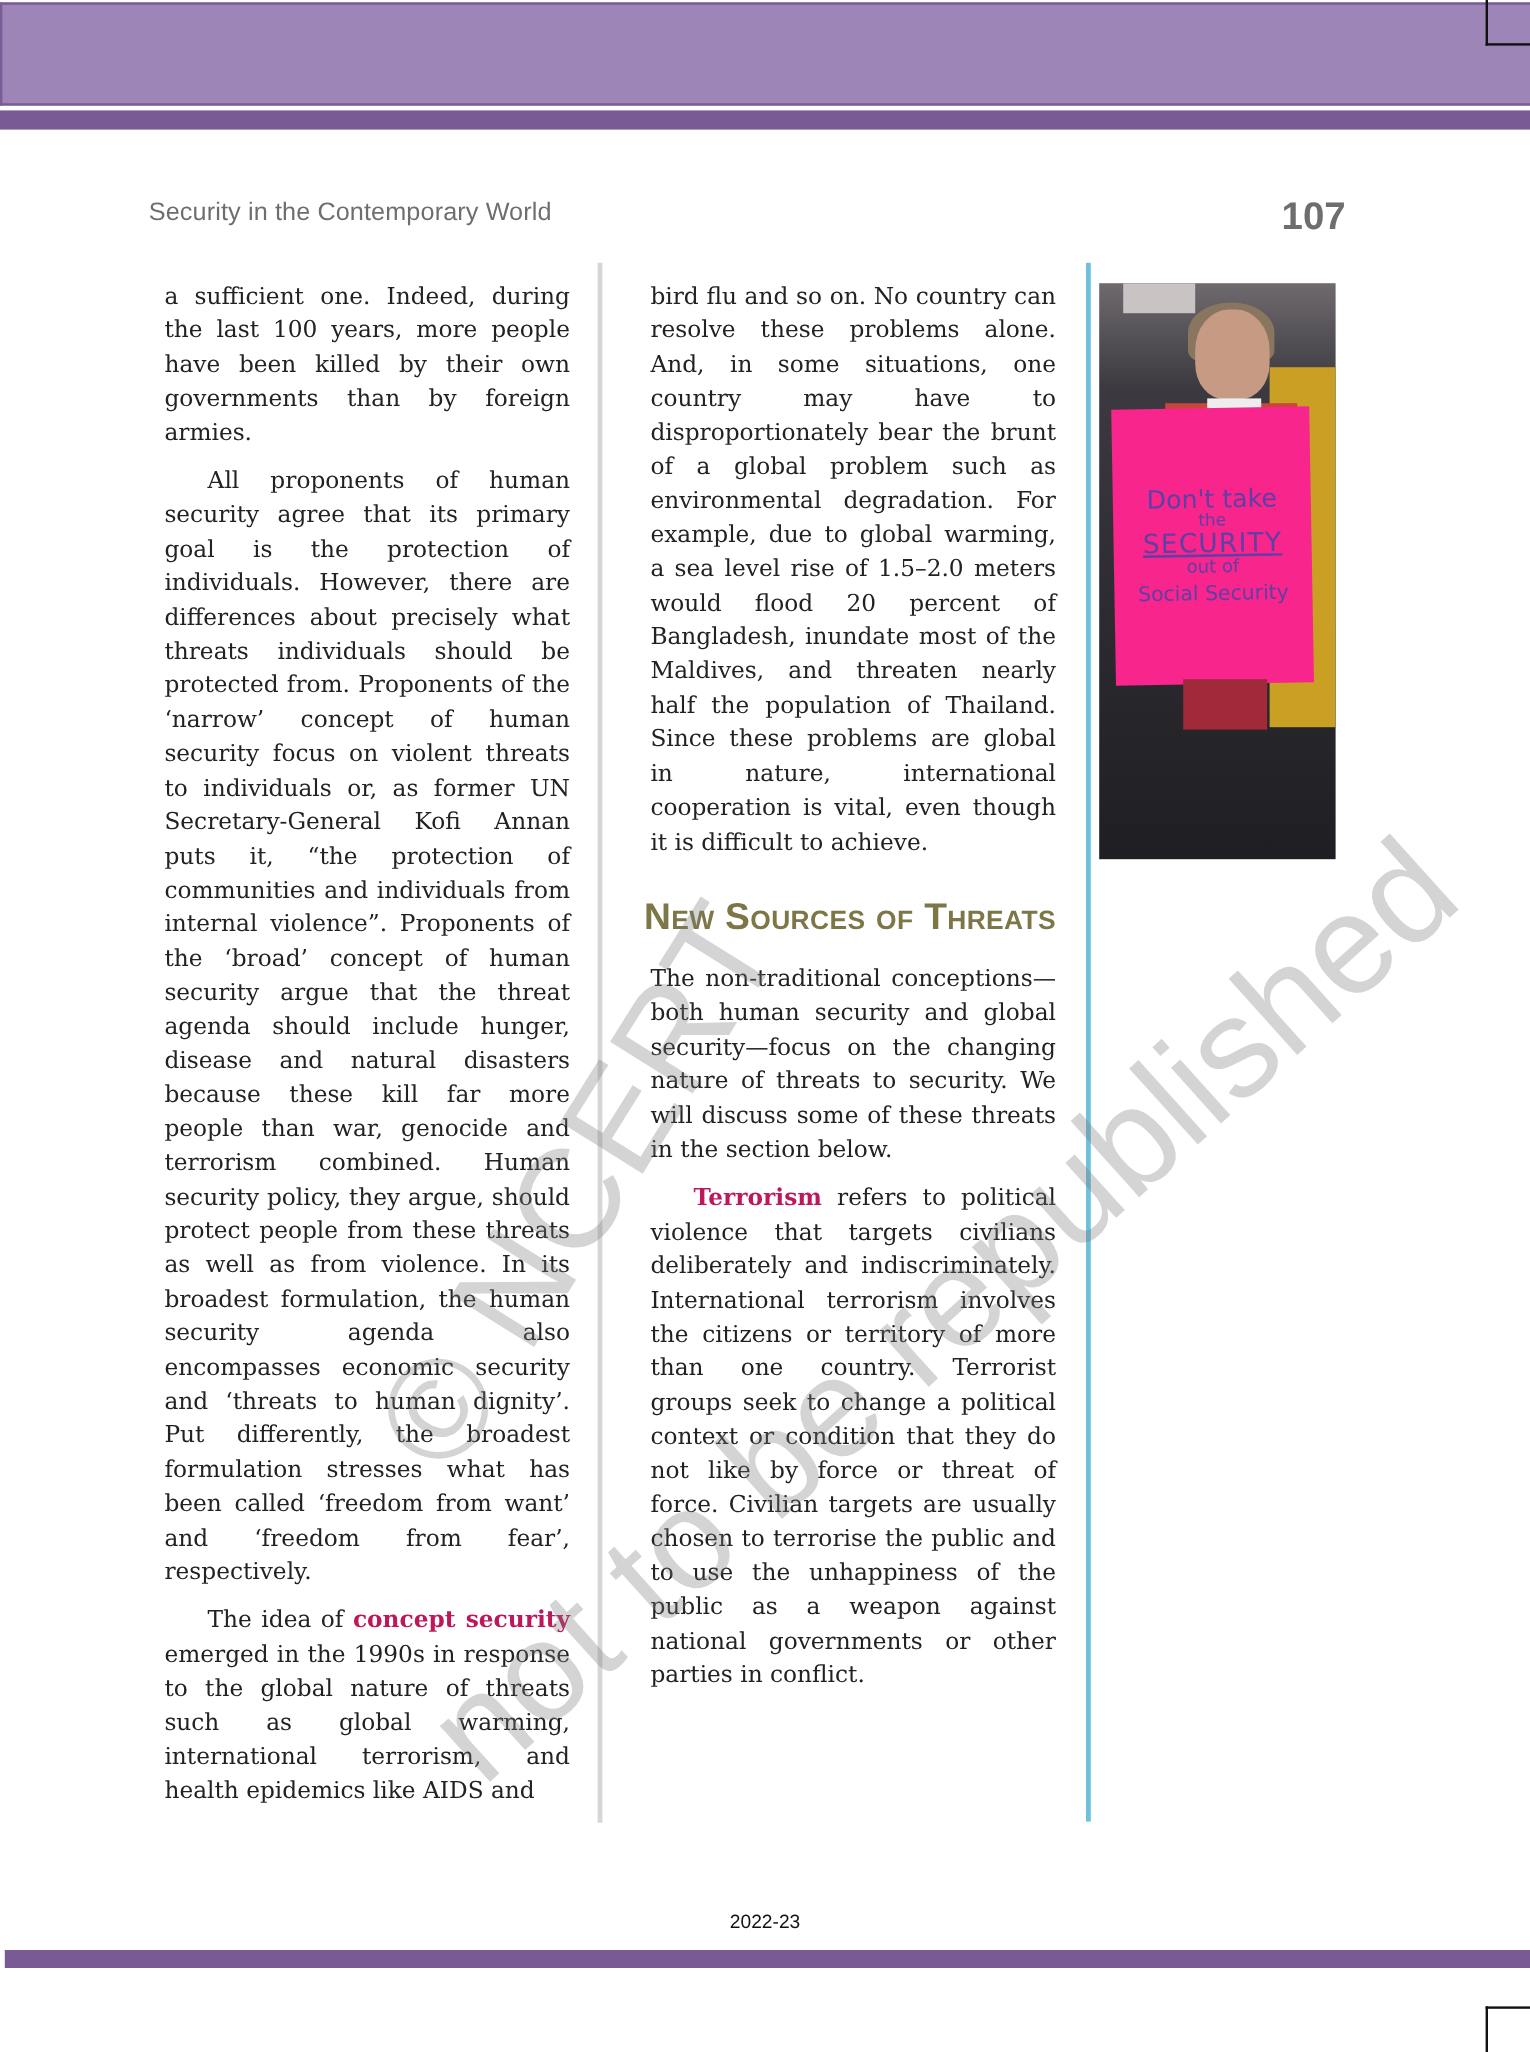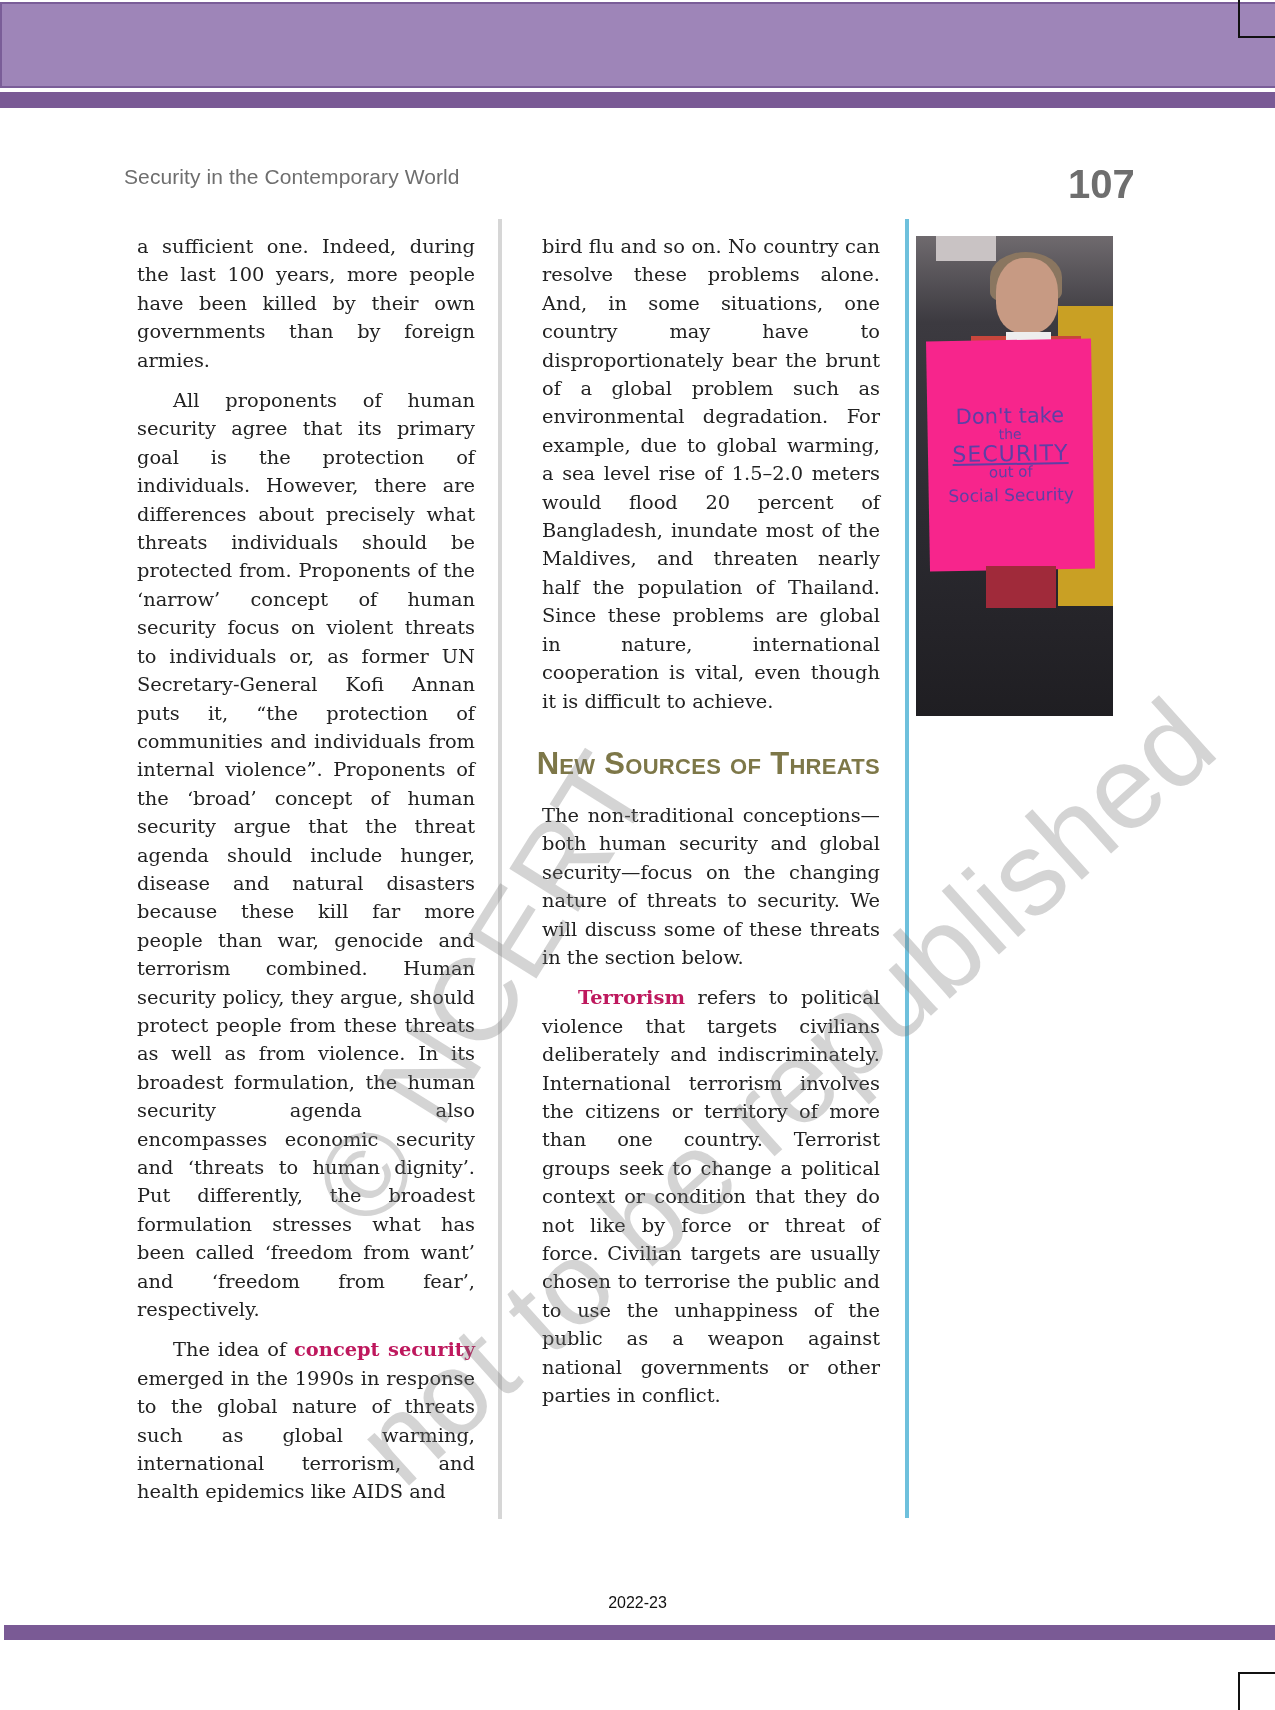--- a/index.html
+++ b/index.html
@@ -27,21 +27,21 @@
     border-left: 2px solid #111; border-top: 2px solid #111; box-sizing: border-box;
   }
   .running-head {
     position: absolute; left: 124px; top: 165px;
     font-family: "Liberation Sans", "DejaVu Sans", sans-serif;
     font-size: 21px; color: #6e6e6e; letter-spacing: 0.1px;
   }
   .page-number {
     position: absolute; left: 1068px; top: 162px;
     font-family: "Liberation Sans", "DejaVu Sans", sans-serif;
-    font-size: 40px; color: #6e6e6e; font-weight: bold;
+    font-size: 32px; color: #6e6e6e; font-weight: bold;
   }
   .col {
     position: absolute; width: 350px;
     font-family: "DejaVu Serif", "Liberation Serif", serif;
     font-size: 19.4px; line-height: 28.4px; text-align: justify;
     hyphens: none;
   }
   .col p { margin: 0 0 12px 12px; text-align-last: left; }
   .col p.indent { text-indent: 36px; }
   .col-left { left: 125px; top: 233px; }

